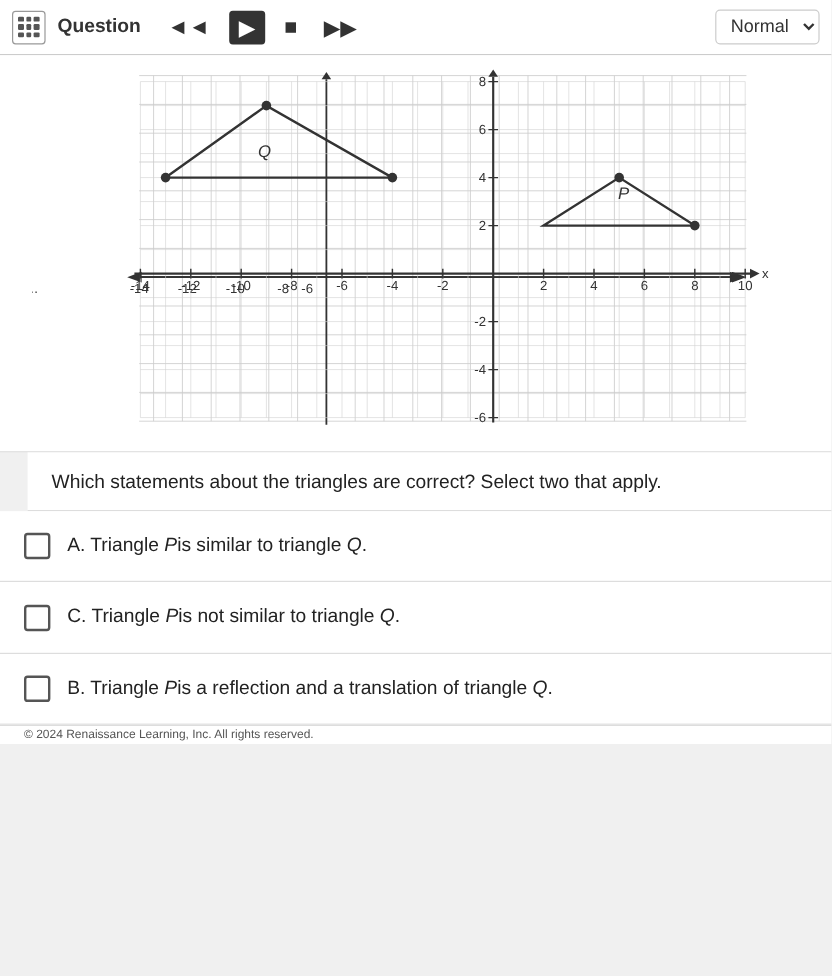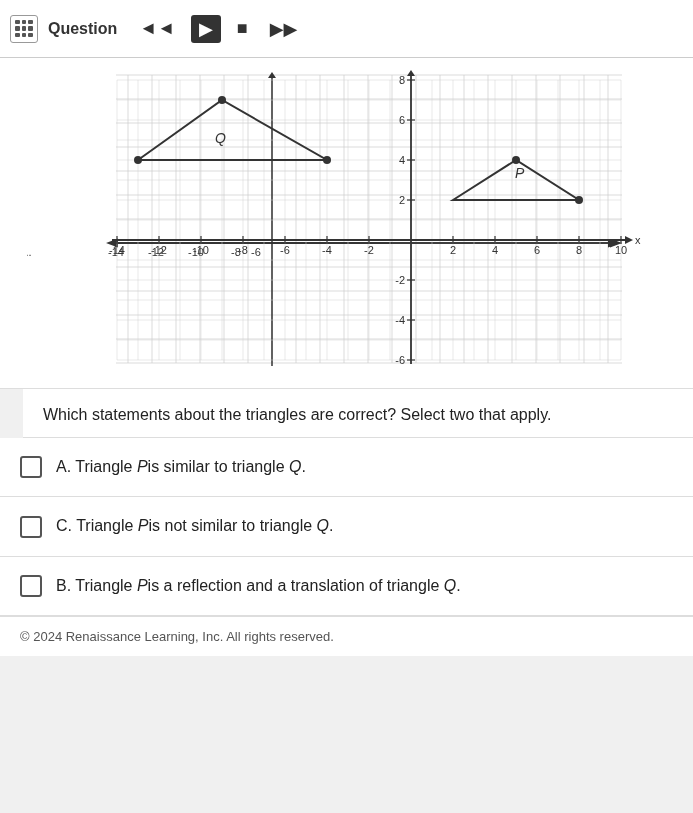--- a/index.html
+++ b/index.html
@@ -12,21 +12,21 @@
     }
 
     
     .toolbar {
       display: flex;
       align-items: center;
       background: #fff;
       border-bottom: 1px solid #ccc;
       padding: 6px 10px;
       gap: 10px;
-      height: 58px;
+      height: 46px;
     }
     .toolbar-grid-icon {
       width: 28px;
       height: 28px;
       display: grid;
       grid-template-columns: repeat(3,1fr);
       grid-template-rows: repeat(3,1fr);
       gap: 2px;
       padding: 4px;
       border: 1px solid #999;
@@ -128,23 +128,23 @@
       color: #222;
       line-height: 1.4;
     }
     .answer-label em {
       font-style: italic;
     }
 
     
     .footer {
       background: #fff;
-      padding: 12px 20px;
+      padding: 2px 20px;
       border-top: 1px solid #ddd;
-      font-size: 13px;
+      font-size: 10px;
       color: #555;
       text-align: left;
     }
   </style>
 </head>
 <body>
 
 <div class="toolbar">
   <div class="toolbar-grid-icon">
     <span></span>
@@ -156,20 +156,23 @@
     <span></span>
       <span></span>
       <span></span>
   </div>
   <span class="toolbar-question-label">Question</span>
   <button class="toolbar-btn">◄◄</button>
   <button class="toolbar-btn" style="background:#333;color:#fff;border-radius:3px;padding:3px 8px;">▶</button>
   <button class="toolbar-btn">■</button>
   <button class="toolbar-btn">▶▶</button>
   <div class="toolbar-separator"></div>
+  <select class="toolbar-normal-select">
+    <option>Normal</option>
+  </select>
 </div>
 
 <div class="graph-container">
   <div class="graph-wrapper">
     <svg class="graph-svg" viewBox="0 0 640 310">
 
       <defs>
         <marker id="arrowX" markerWidth="8" markerHeight="8" refX="6" refY="3" orient="auto">
           <path d="M0,0 L0,6 L8,3 z" fill="#333"></path>
         </marker>

